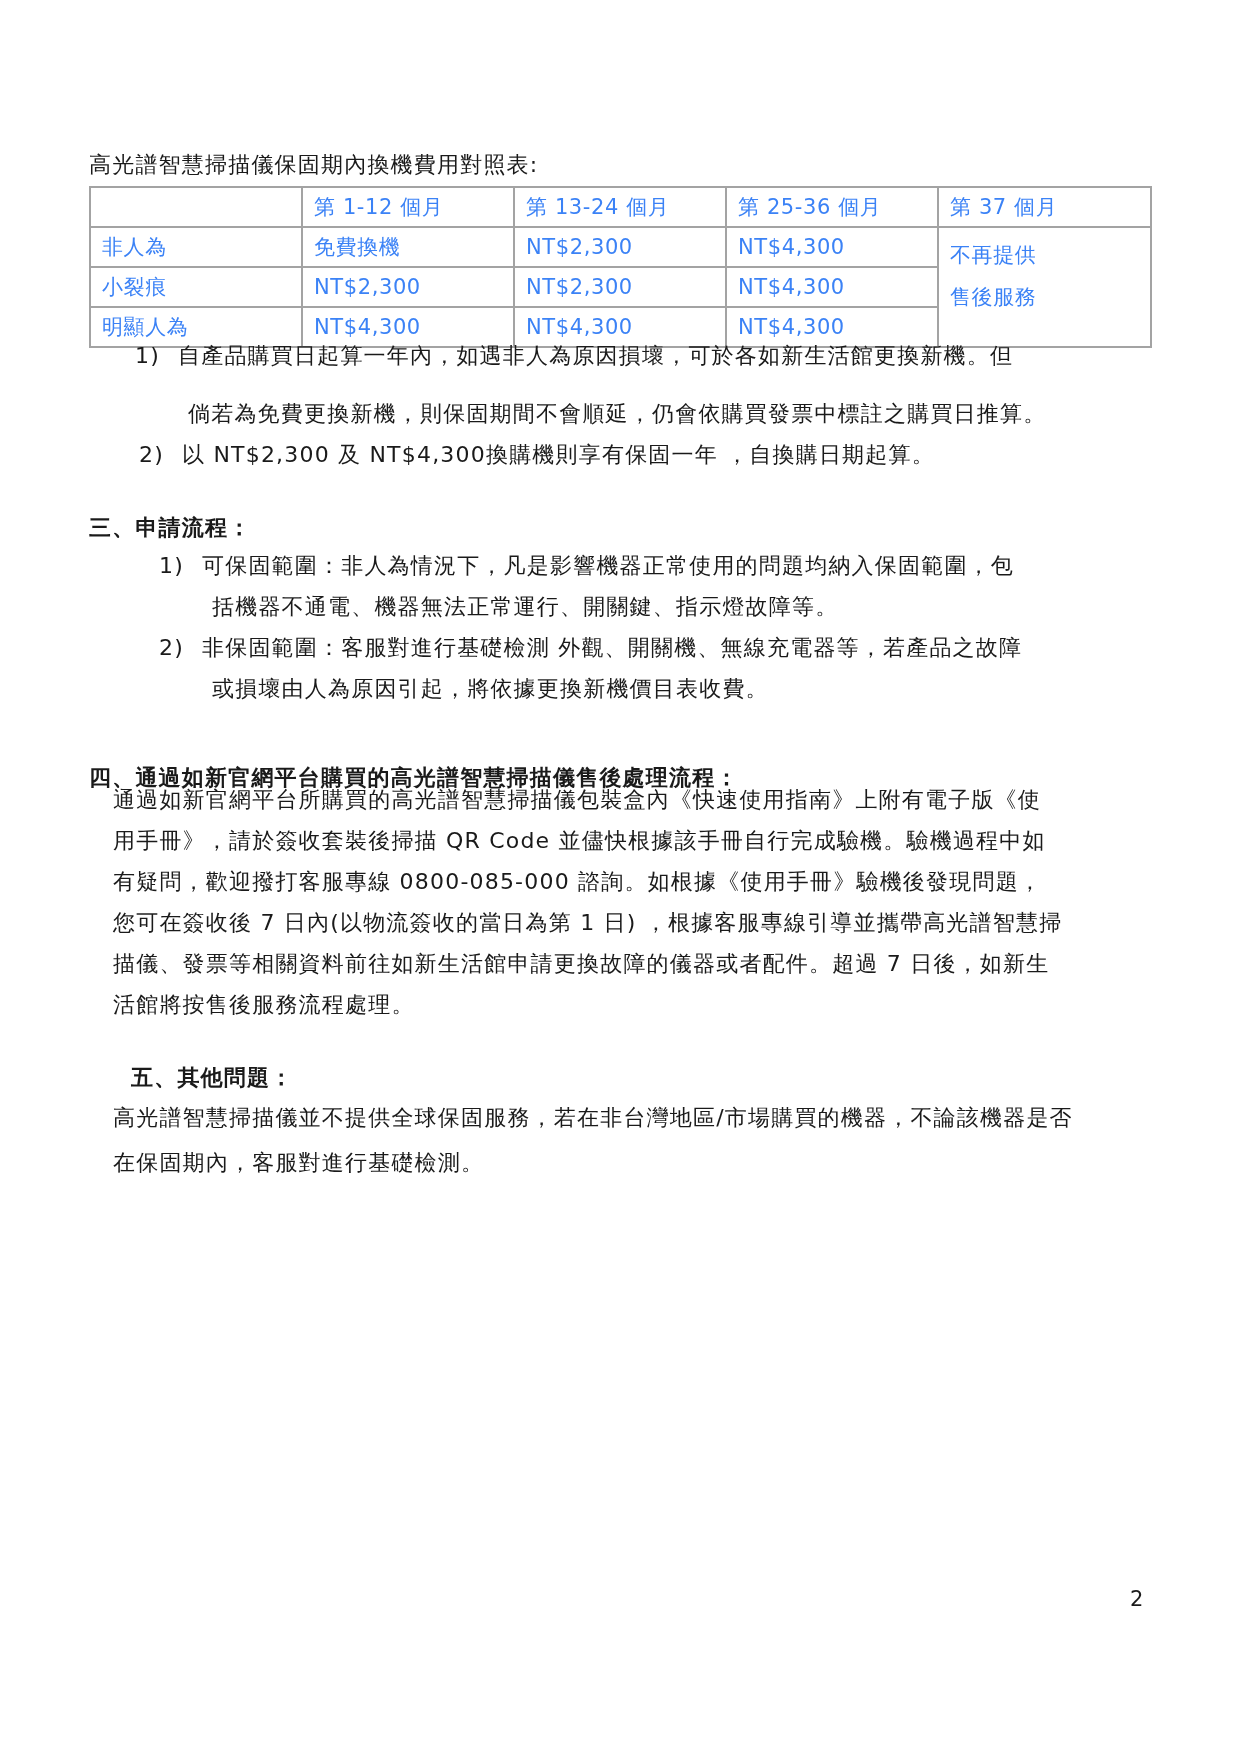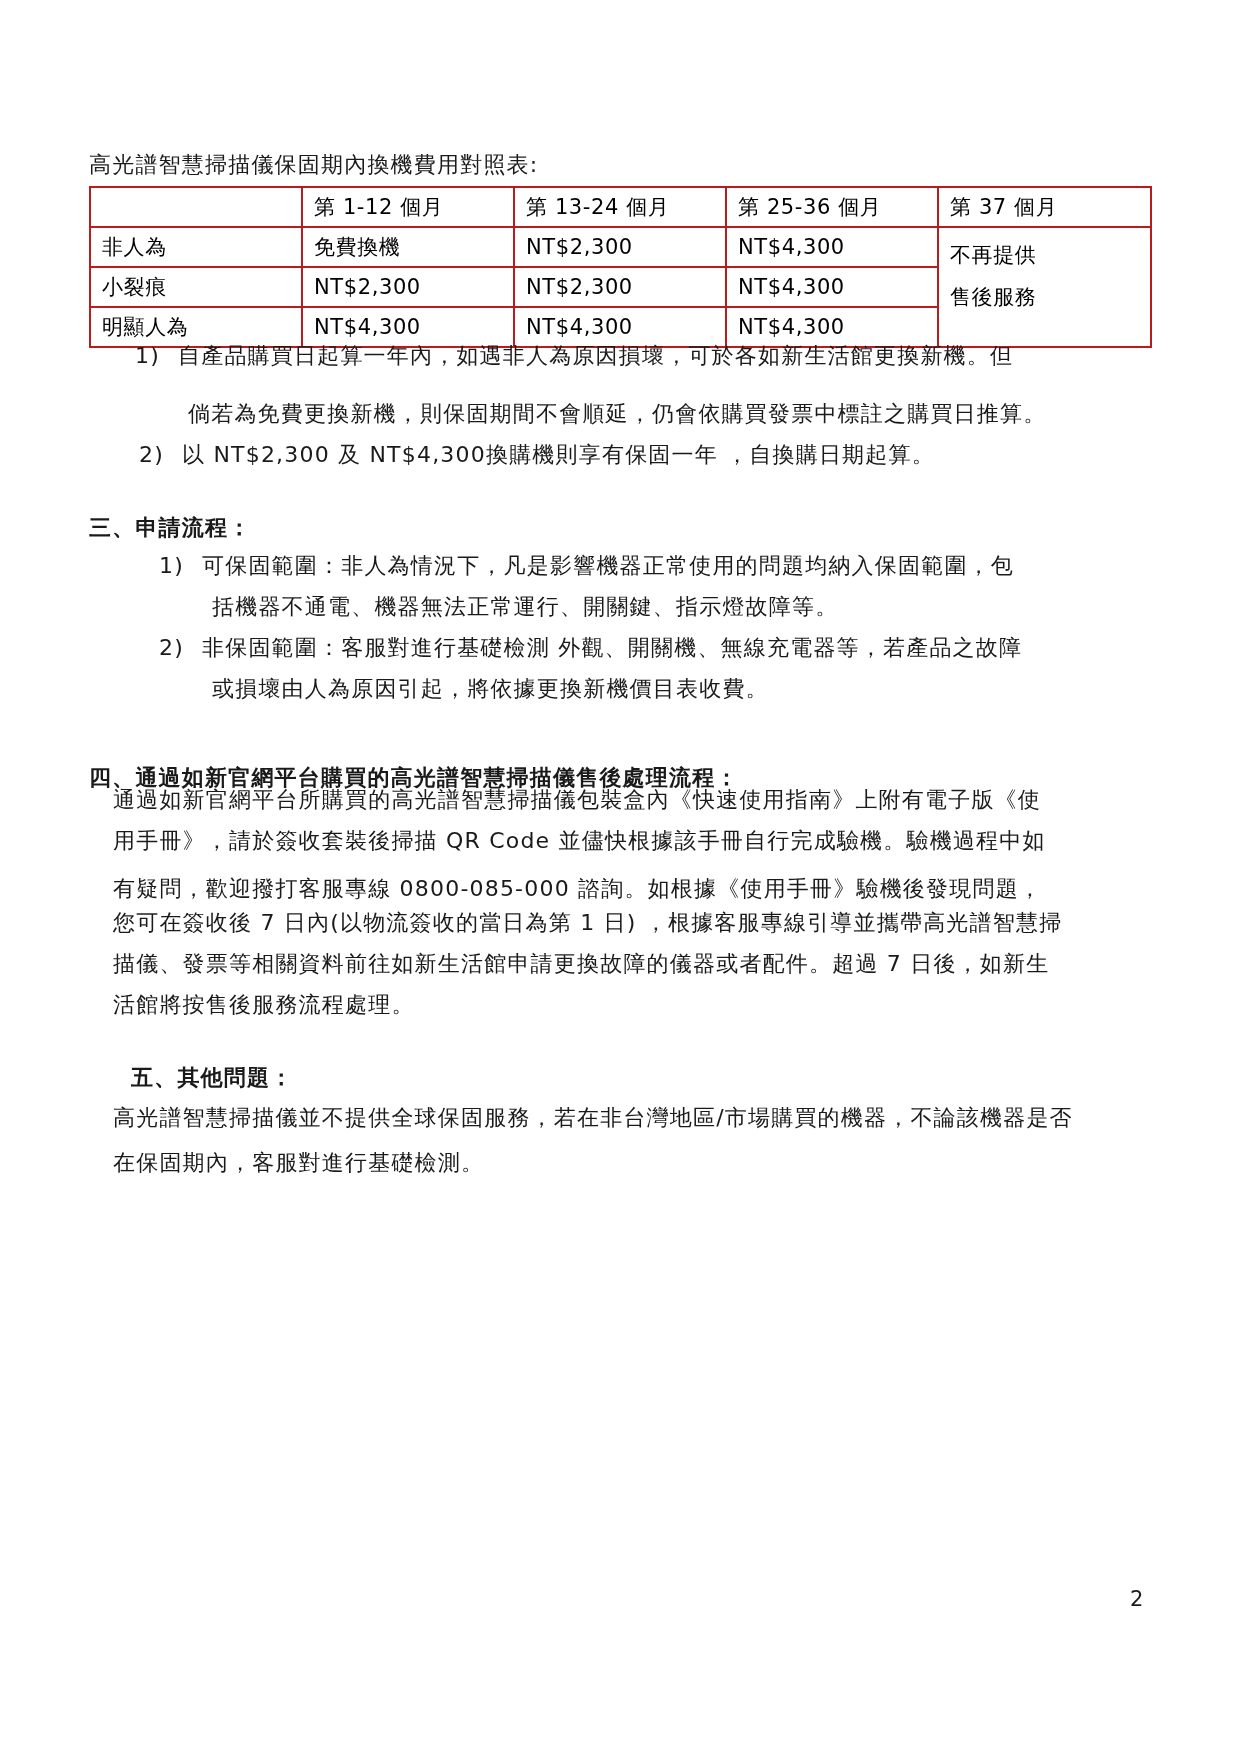--- a/index.html
+++ b/index.html
@@ -10,22 +10,22 @@
   }
   .abs { position: absolute; white-space: nowrap; }
   .txt { font-size: 22px; line-height: 26px; letter-spacing: 1.2px; }
   .bold { font-weight: bold; }
   table.fee {
     position: absolute; left: 89px; top: 186px;
     border-collapse: collapse; table-layout: fixed;
     font-size: 21px; letter-spacing: 0.6px;
   }
   table.fee td {
-    border: 2px solid #b91c1c; height: 38px; padding: 0 0 0 11px;
-    vertical-align: middle; color: #000000;
+    border: 2px solid #a3a3a3; height: 38px; padding: 0 0 0 11px;
+    vertical-align: middle; color: #3b82f6;
   }
   table.fee td.merged { vertical-align: top; padding-top: 6px; line-height: 42px; }
   .num { display: inline-block; width: 40px; text-align: right; margin-right: 18px; }
   .pageno { font-size: 21px; }
 </style>
 </head>
 <body>
 
 <div class="abs txt" style="left:89px; top:152px;">高光譜智慧掃描儀保固期內換機費用對照表:</div>
 
@@ -84,21 +84,21 @@
 </div>
 <div class="abs txt" style="left:212px; top:594px;">括機器不通電、機器無法正常運行、開關鍵、指示燈故障等。</div>
 <div class="abs txt" style="left:144px; top:635px;">
   <span class="num">2)</span><span>非保固範圍：客服對進行基礎檢測 外觀、開關機、無線充電器等，若產品之故障</span>
 </div>
 <div class="abs txt" style="left:212px; top:676px;">或損壞由人為原因引起，將依據更換新機價目表收費。</div>
 
 <div class="abs txt bold" style="left:89px; top:749px;margin-top:16px;">四、通過如新官網平台購買的高光譜智慧掃描儀售後處理流程：</div>
 <div class="abs txt" style="left:113px; top:787px;">通過如新官網平台所購買的高光譜智慧掃描儀包裝盒內《快速使用指南》上附有電子版《使</div>
 <div class="abs txt" style="left:113px; top:828px;">用手冊》，請於簽收套裝後掃描 QR Code 並儘快根據該手冊自行完成驗機。驗機過程中如</div>
-<div class="abs txt" style="left:113px; top:869px;margin-top:7px;">有疑問，歡迎撥打客服專線 0800-085-000 諮詢。如根據《使用手冊》驗機後發現問題，</div>
+<div class="abs txt" style="left:113px; top:869px;">有疑問，歡迎撥打客服專線 0800-085-000 諮詢。如根據《使用手冊》驗機後發現問題，</div>
 <div class="abs txt" style="left:113px; top:910px;">您可在簽收後 7 日內(以物流簽收的當日為第 1 日) ，根據客服專線引導並攜帶高光譜智慧掃</div>
 <div class="abs txt" style="left:113px; top:951px;">描儀、發票等相關資料前往如新生活館申請更換故障的儀器或者配件。超過 7 日後，如新生</div>
 <div class="abs txt" style="left:113px; top:992px;">活館將按售後服務流程處理。</div>
 
 <div class="abs txt bold" style="left:89px; top:1065px;margin-left:42px;">五、其他問題：</div>
 <div class="abs txt" style="left:113px; top:1105px;">高光譜智慧掃描儀並不提供全球保固服務，若在非台灣地區/市場購買的機器，不論該機器是否</div>
 <div class="abs txt" style="left:113px; top:1150px;">在保固期內，客服對進行基礎檢測。</div>
 
 <div class="abs pageno" style="left:1130px; top:1587px;">2</div>
 

